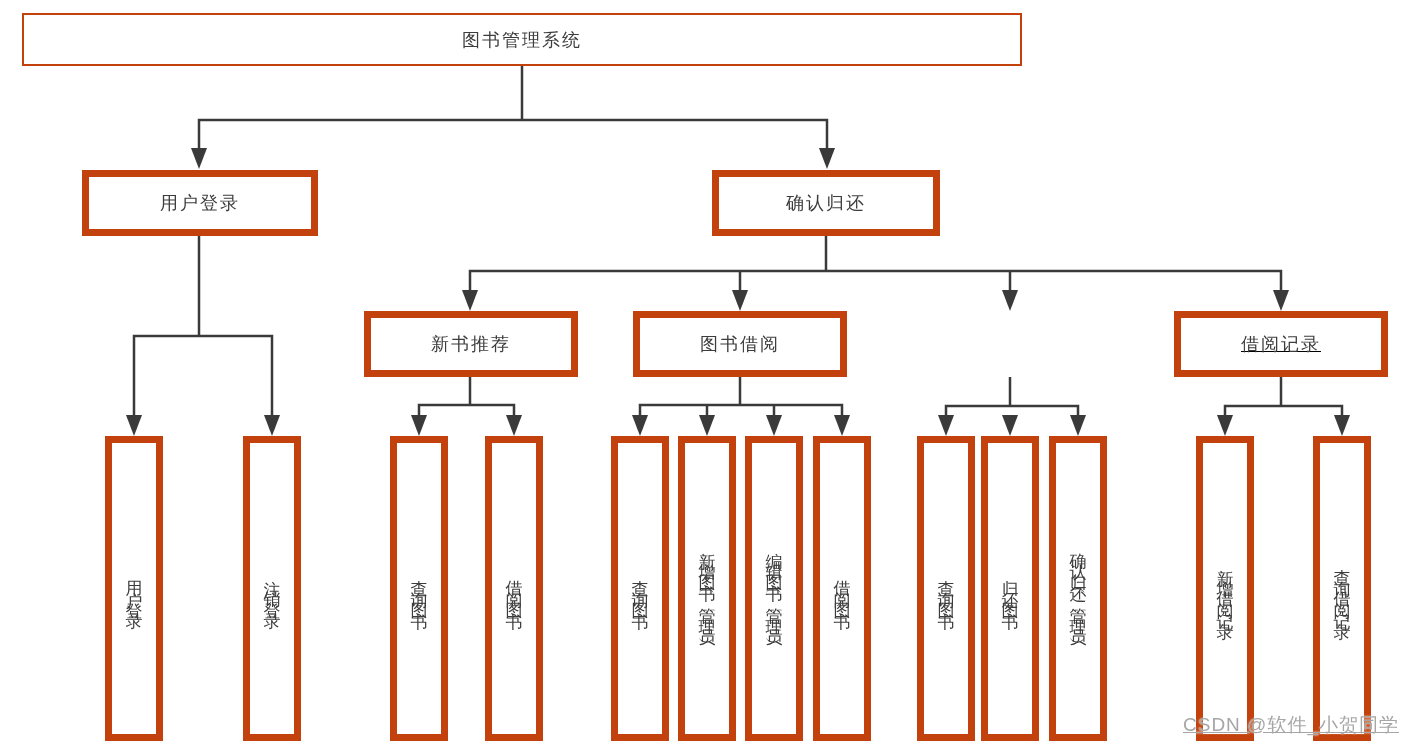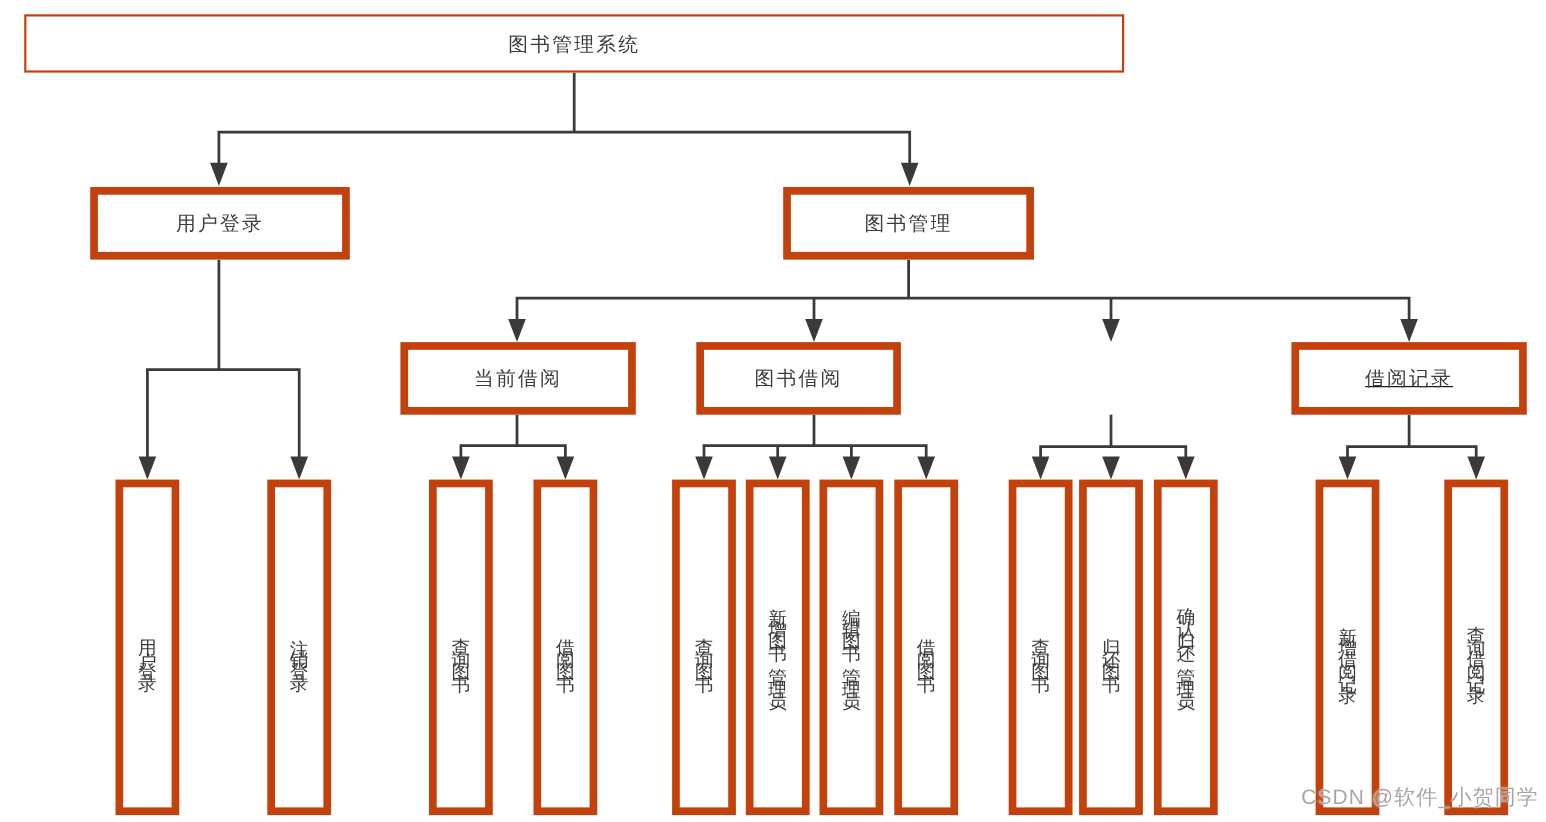--- a/index.html
+++ b/index.html
@@ -51,20 +51,21 @@
   #watermark {
     position: absolute;
     left: 1183px;
     top: 712px;
     font-size: 19px;
     color: #a6a6a6;
     letter-spacing: 1px;
     white-space: nowrap;
     z-index: 3;
     text-shadow: 0 0 2px #ffffff;
+    text-decoration: underline;
   }
 </style>
 </head>
 <body>
 
 <div id="canvas">
 
   <svg id="wires" viewBox="0 0 1405 747" xmlns="http://www.w3.org/2000/svg">
     <g stroke="#3a3a3a" stroke-width="2.5" fill="none">
 
@@ -124,27 +125,27 @@
   </svg>
 
   <div class="node root-box" style="left:22px; top:13px; width:1000px; height:53px;">
     <span class="hlabel">图书管理系统</span>
   </div>
 
   <div class="node" style="left:82px; top:170px; width:236px; height:66px;">
     <span class="hlabel">用户登录</span>
   </div>
   <div class="node" style="left:712px; top:170px; width:228px; height:66px;">
-    <span class="hlabel">图书管理</span>
+    <span class="hlabel">确认归还</span>
   </div>
 
   <div class="node" style="left:364px; top:311px; width:214px; height:66px;">
-    <span class="hlabel">当前借阅</span>
+    <span class="hlabel">新书推荐</span>
   </div>
-  <div class="node" style="left:633px; top:311px; width:186px; height:66px;text-align:center;">
+  <div class="node" style="left:633px; top:311px; width:214px; height:66px;text-align:center;">
     <span class="hlabel">图书借阅</span>
   </div>
   <div class="node" style="left:1174px; top:311px; width:214px; height:66px;text-decoration:underline;">
     <span class="hlabel">借阅记录</span>
   </div>
 
   <div class="node vnode" style="left:105px; top:436px; height:305px;">
     <span class="vlabel">用户登录</span>
   </div>
   <div class="node vnode" style="left:243px; top:436px; height:305px;">

